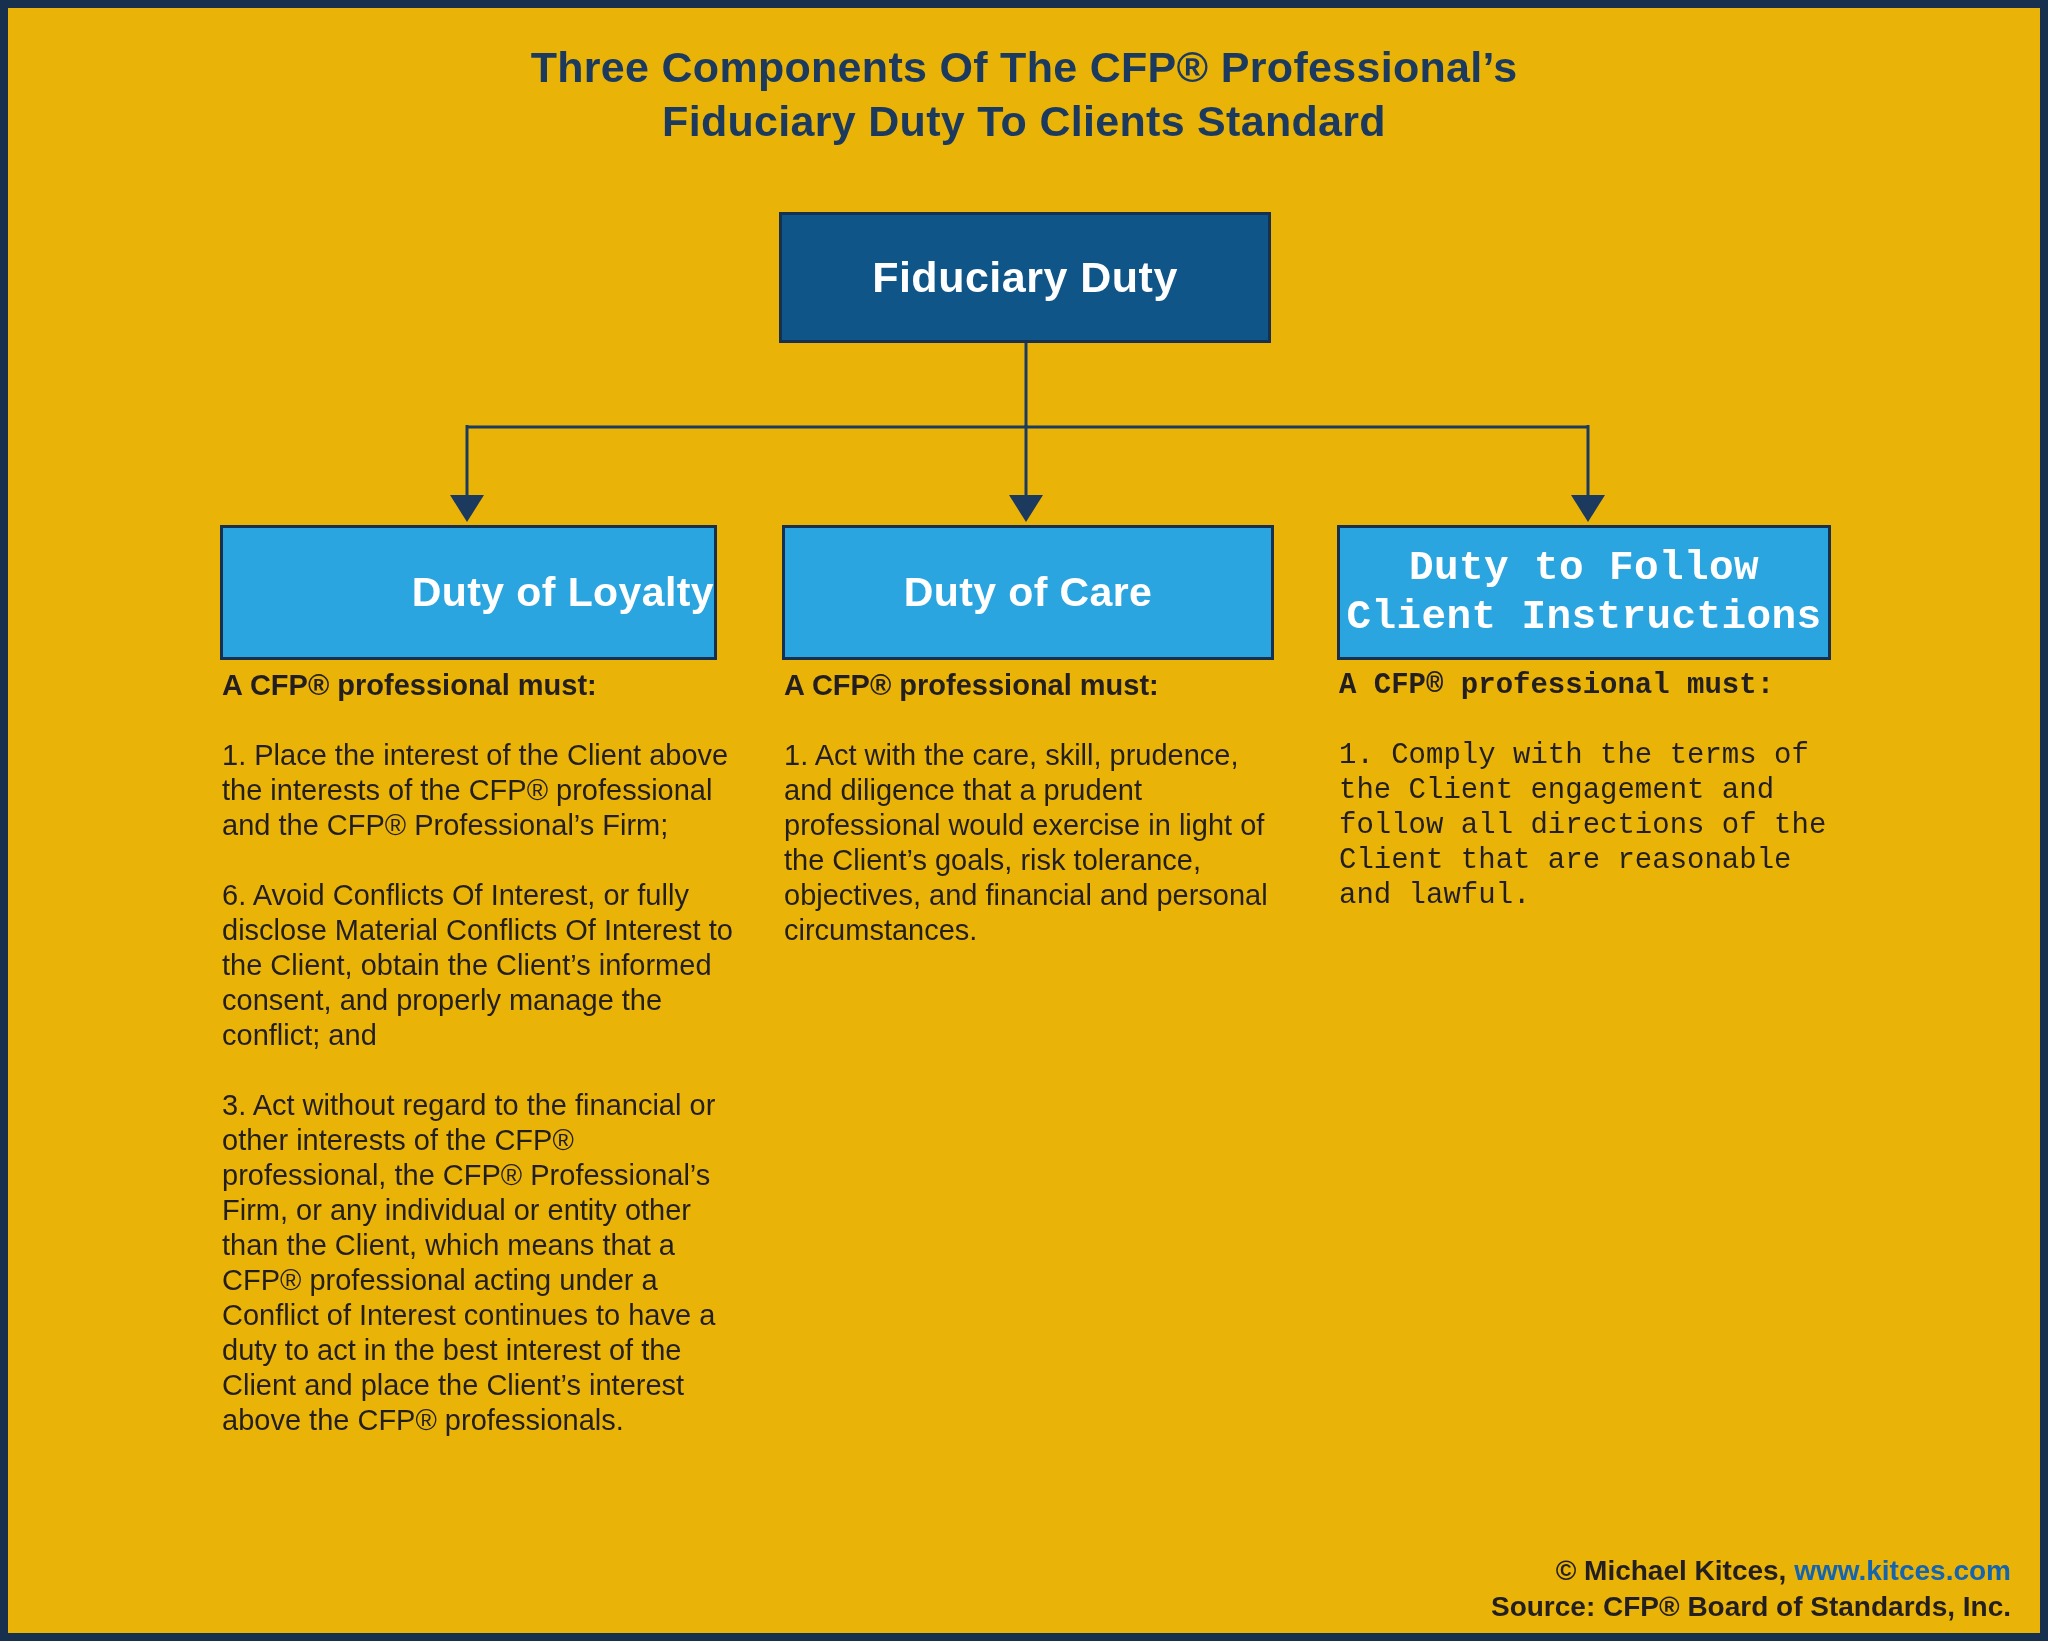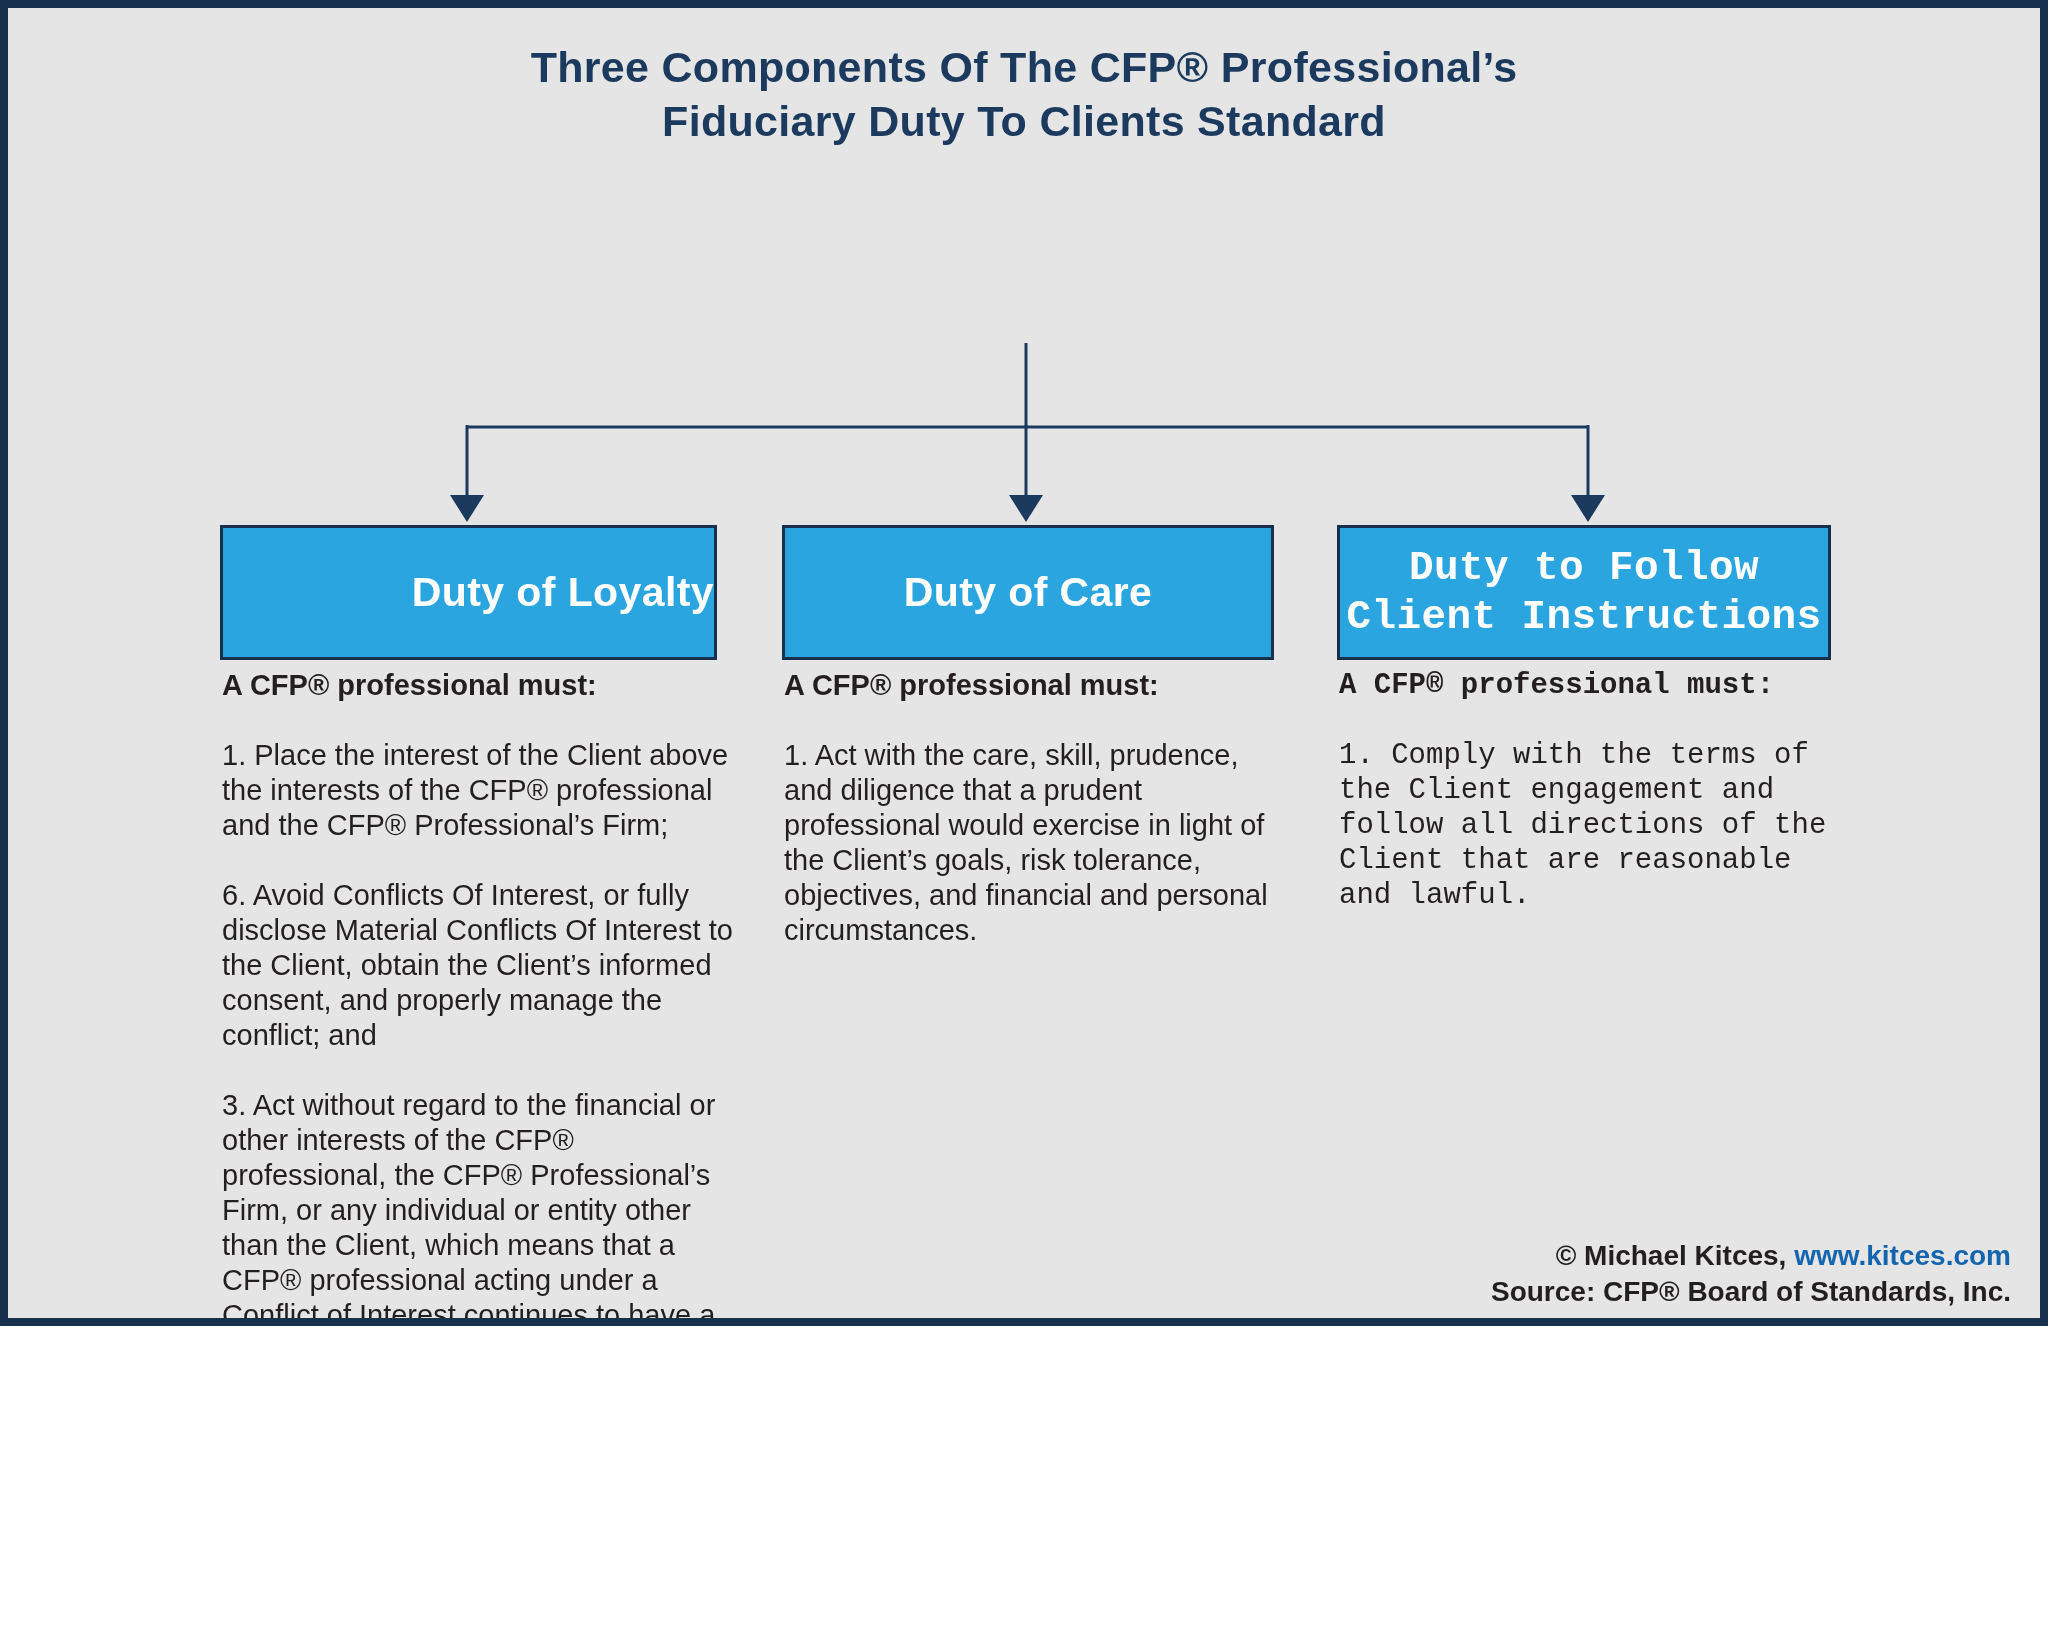--- a/index.html
+++ b/index.html
@@ -1,20 +1,20 @@
 <!DOCTYPE html>
 <html><head>
 <meta charset="utf-8">
 <style>
   html, body { margin: 0; padding: 0; background: #ffffff; }
   .page {
     position: relative;
     width: 2048px;
-    height: 1326px;
-    background: #e5e5e5;
+    height: 1641px;
+    background: #eab308;
     font-family: "Liberation Sans", sans-serif;
     overflow: hidden;
   }
   .frame {
     position: absolute;
     inset: 0;
     border: 8px solid #16304E;
     pointer-events: none;
     z-index: 20;
   }
@@ -123,20 +123,23 @@
     <line x1="1026" y1="343" x2="1026" y2="428"></line>
     <line x1="467" y1="427" x2="1588" y2="427"></line>
     <line x1="467" y1="425" x2="467" y2="498"></line>
     <line x1="1026" y1="425" x2="1026" y2="498"></line>
     <line x1="1588" y1="425" x2="1588" y2="498"></line>
     <polygon points="450,495 484,495 467,522"></polygon>
     <polygon points="1009,495 1043,495 1026,522"></polygon>
     <polygon points="1571,495 1605,495 1588,522"></polygon>
   </svg>
 
+  <div class="root-box">
+    <span class="root-box-label">Fiduciary Duty</span>
+  </div>
 
   <section class="column col-1">
     <div class="child-box">
       <span class="box-label-line">Duty of Loyalty</span>
     </div>
     <h3 class="col-heading">A CFP® professional must:</h3>
     <p class="col-para">1. Place the interest of the Client above the interests of the CFP® professional and the CFP® Professional’s Firm;</p>
     <p class="col-para">6. Avoid Conflicts Of Interest, or fully disclose Material Conflicts Of Interest to the Client, obtain the Client’s informed consent, and properly manage the conflict; and</p>
     <p class="col-para">3. Act without regard to the financial or other interests of the CFP® professional, the CFP® Professional’s Firm, or any individual or entity other than the Client, which means that a CFP® professional acting under a Conflict of Interest continues to have a duty to act in the best interest of the Client and place the Client’s interest above the CFP® professionals.</p>
   </section>

